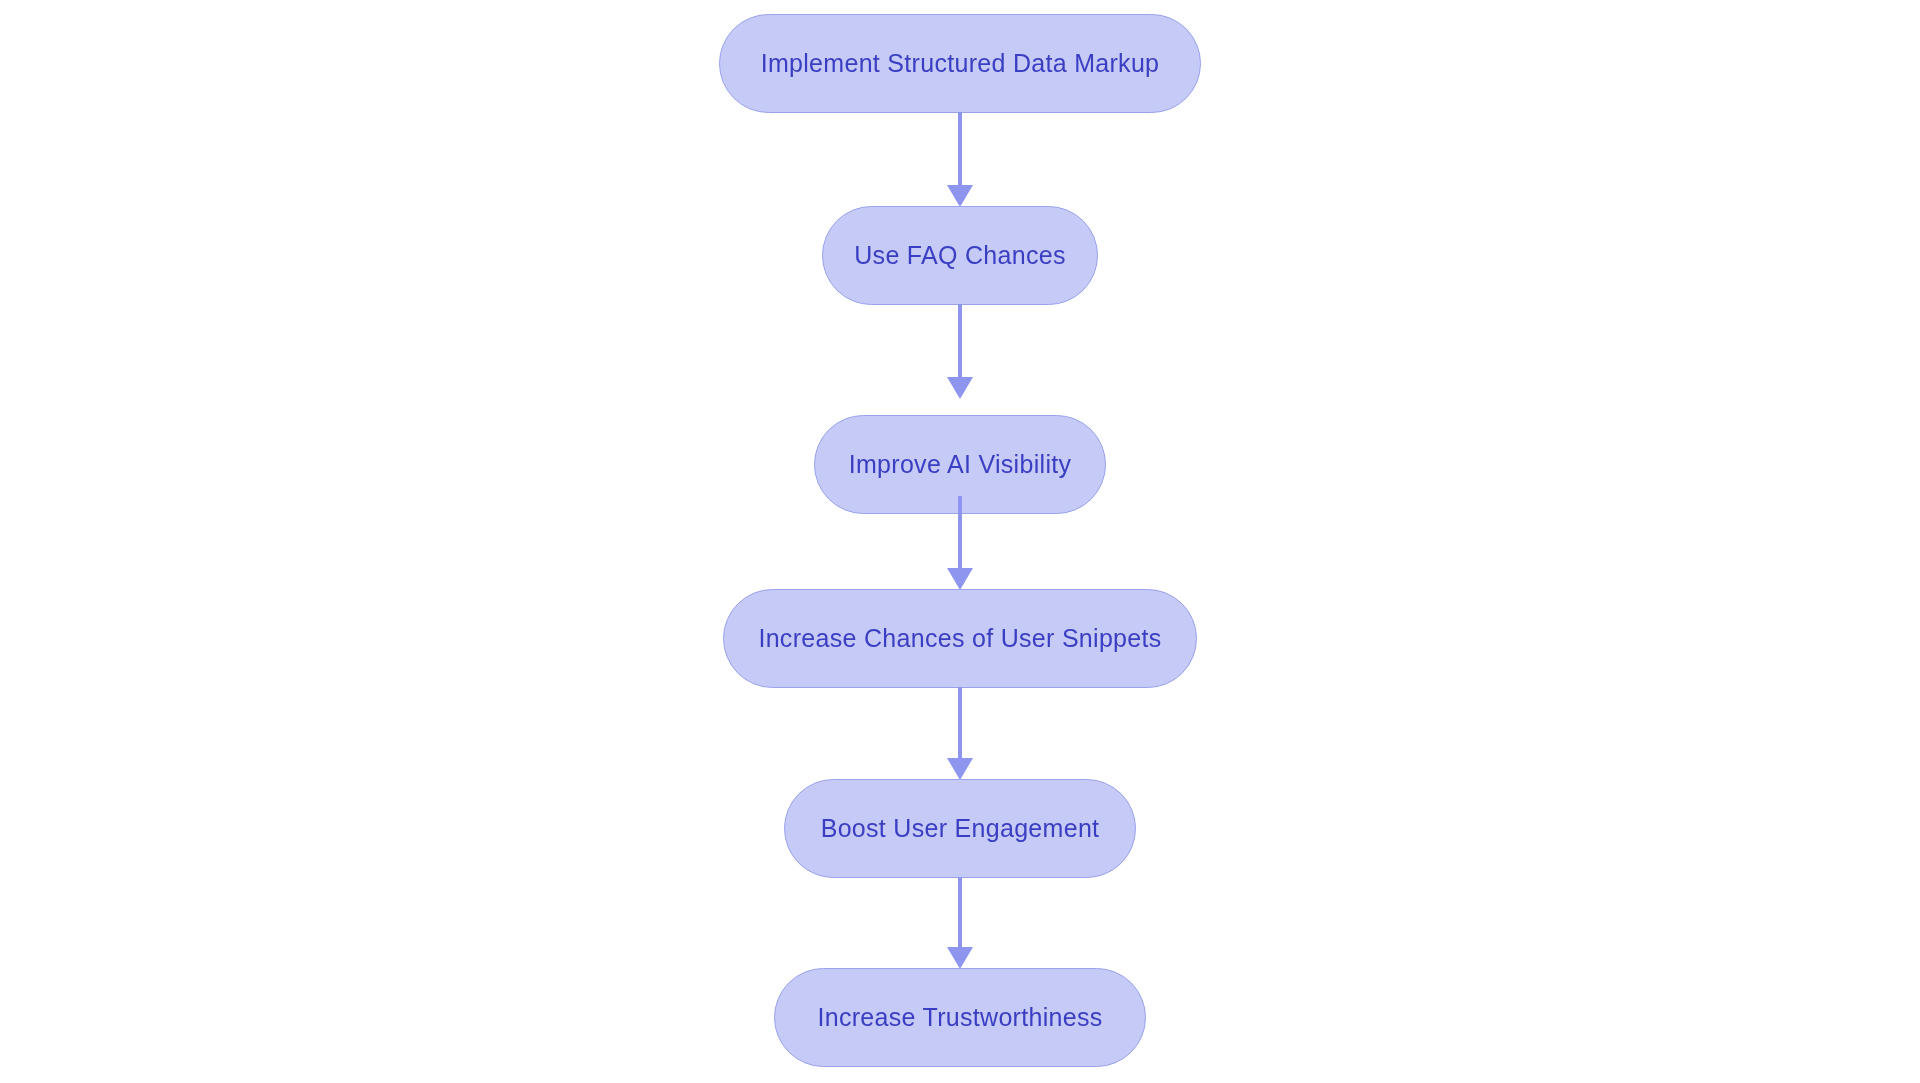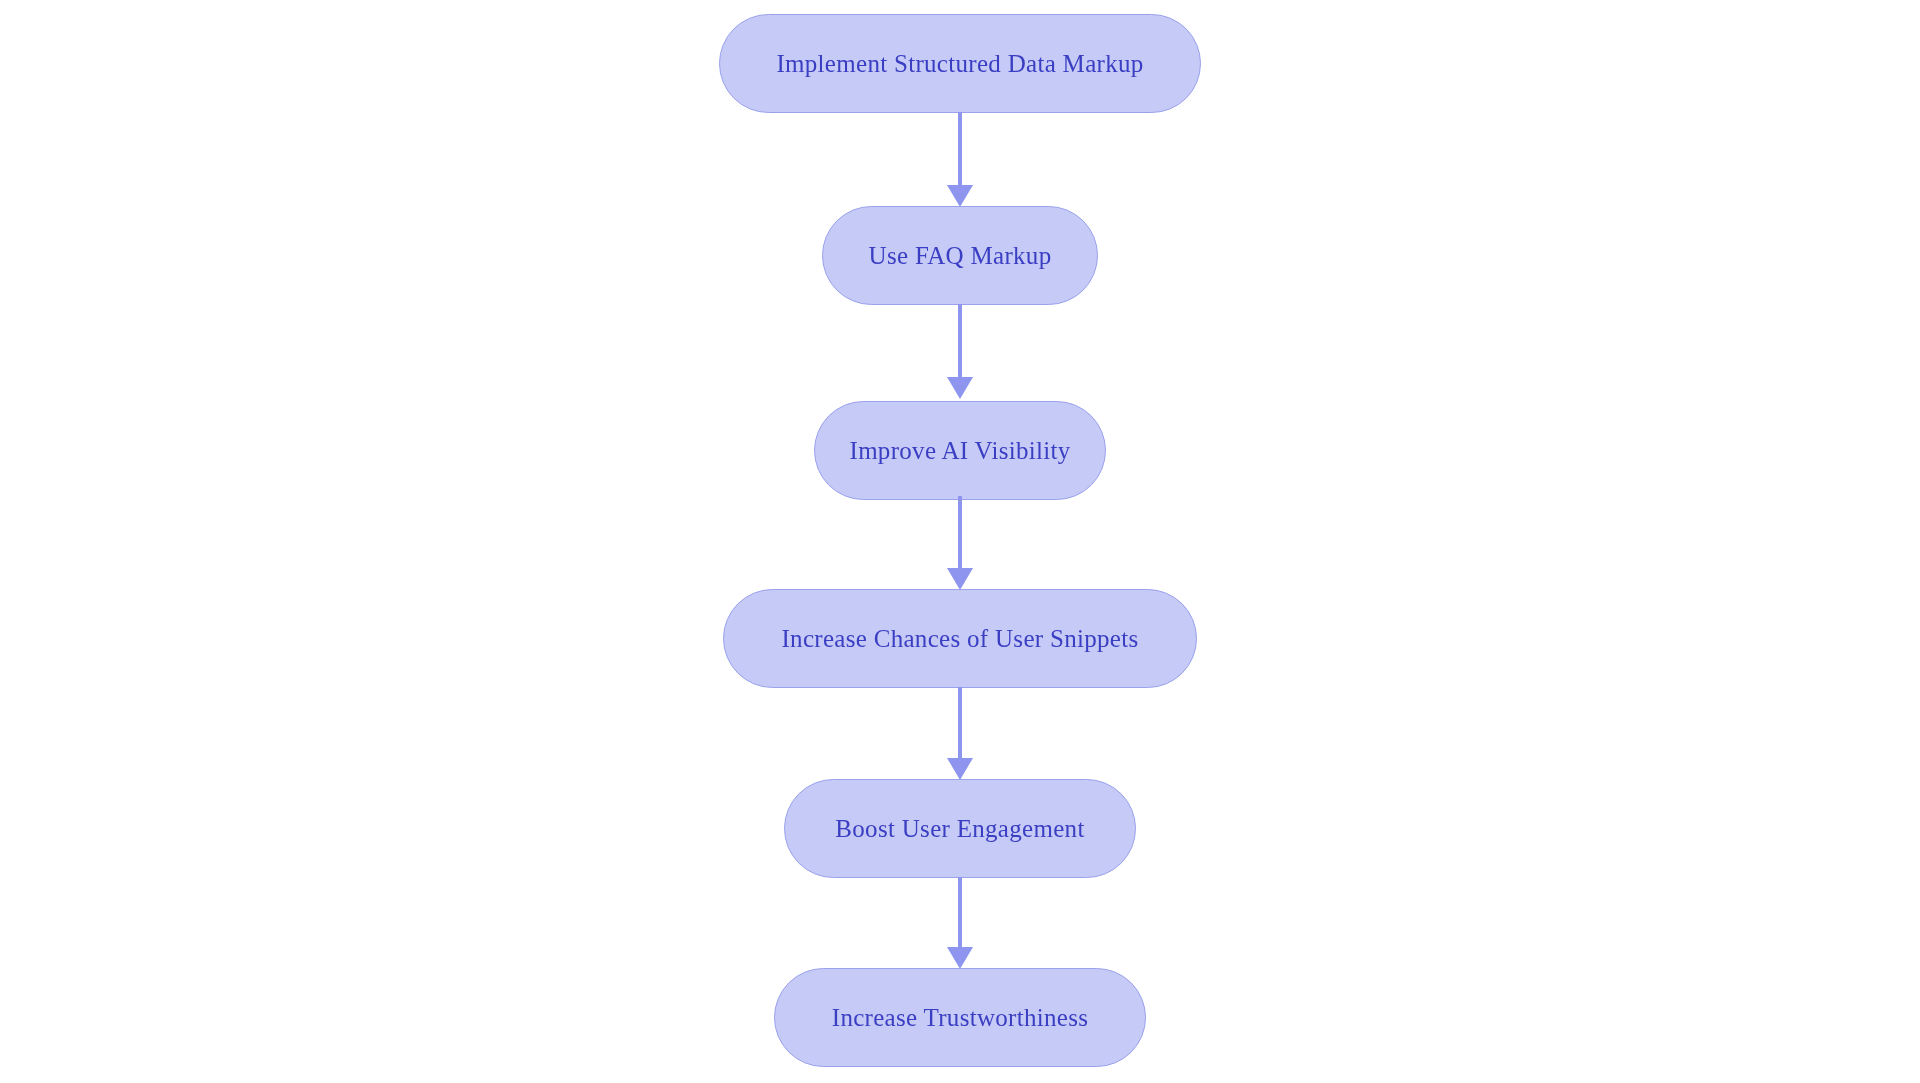--- a/index.html
+++ b/index.html
@@ -29,25 +29,24 @@
     border-radius:50px;
     background:var(--node-fill);
     border:1.5px solid var(--node-border);
     display:flex;
     align-items:center;
     justify-content:center;
     color:var(--node-text);
     font-size:25px;
     letter-spacing:0.3px;
     white-space:nowrap;
-    font-family:Liberation Serif, serif;
   }
   .n1{top:14px;width:482px;}
   .n2{top:206px;width:276px;}
-  .n3{top:401px;width:292px;}
+  .n3{top:415px;width:292px;}
   .n4{top:589px;width:474px;}
   .n5{top:779px;width:352px;justify-content:center;}
   .n6{top:968px;width:372px;}
 
   .arrow{
     position:absolute;
     left:960px;
     transform:translateX(-50%);
     width:28px;
   }
@@ -84,21 +83,21 @@
   <div class="node n1">
     <span>Implement Structured Data Markup</span>
   </div>
 
   <div class="arrow a1">
     <div class="line"></div>
     <div class="head"></div>
   </div>
 
   <div class="node n2">
-    <span>Use FAQ Markup</span>
+    <span>Use FAQ Chances</span>
   </div>
 
   <div class="arrow a2">
     <div class="line"></div>
     <div class="head"></div>
   </div>
 
   <div class="node n3">
     <span>Improve AI Visibility</span>
   </div>

